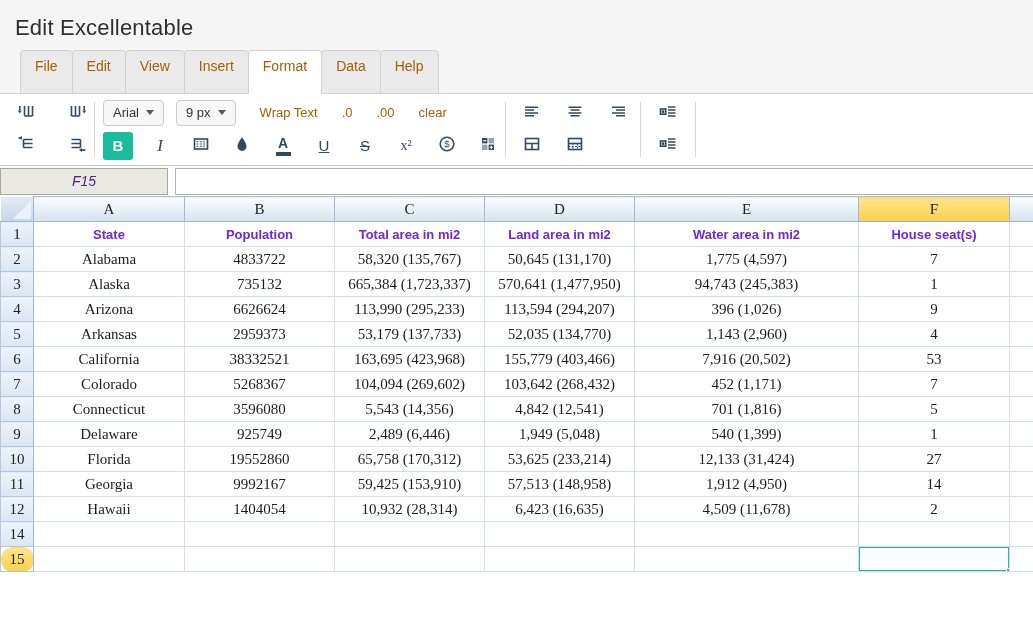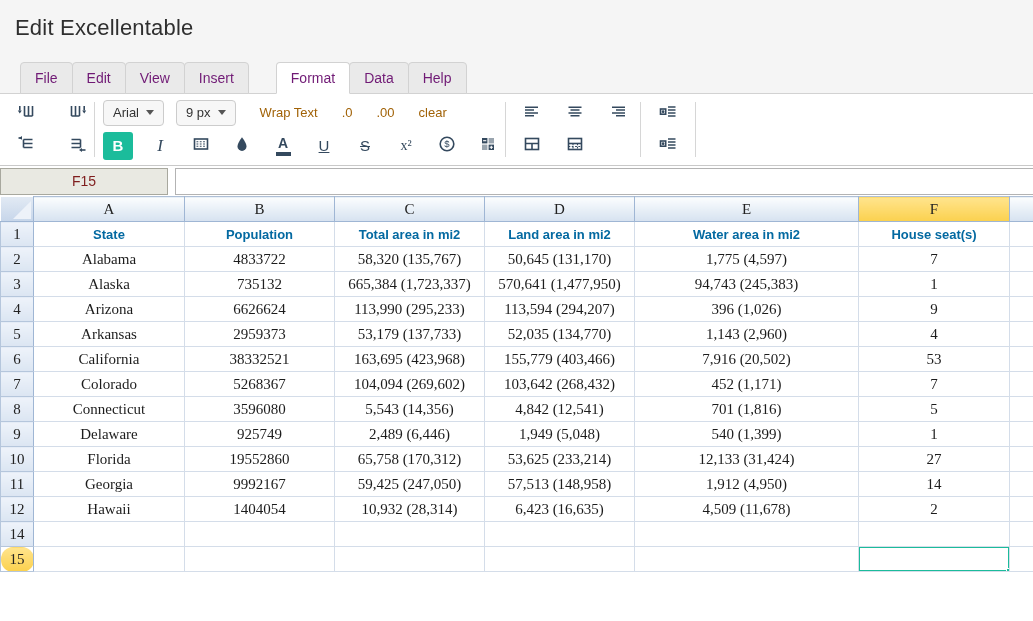--- a/index.html
+++ b/index.html
@@ -6,24 +6,24 @@
   html,body { width:1033px; height:621px; overflow:hidden; background:#fff;
               font-family:"Liberation Sans", sans-serif; }
 
   
   .titlebar { height:60px; background:#f5f5f5; }
   .titlebar h1 { padding:15px 0 0 15px; font-size:22px; font-weight:400; color:#2f2f2f; letter-spacing:.2px; }
 
   
   .tabbar { height:34px; background:#f5f5f5; border-bottom:1px solid #d2d2d2;
             display:flex; align-items:flex-end; padding-left:20px; }
-  .tab { font-size:14px; color:#701a75; background:#eaeaea; border:1px solid #d2d2d2;
-         border-radius:4px 4px 0 0; padding:7px 14px 7px; margin-right:-1px; margin-bottom:-1px;
+  .tab { font-size:14px; color:#a16207; background:#eaeaea; border:1px solid #d2d2d2;
+         border-radius:4px 4px 0 0; padding:7px 14px 19px; margin-right:-1px; margin-bottom:-1px;
          cursor:default; position:relative; }
-  .tab.active { background:#fff; border-bottom-color:#fff; z-index:2;margin-left:28px; }
+  .tab.active { background:#fff; border-bottom-color:#fff; z-index:2; }
 
   
   .toolbar { height:72px; background:#fff; border-bottom:1px solid #c9c9c9;
              display:flex; align-items:stretch; }
   .tb-sep { width:1px; background:#d6d6d6; margin:8px 0; }
   .tb-group { display:flex; flex-direction:column; justify-content:center; gap:6px; }
   .tb-row { display:flex; align-items:center; }
   .g1 { width:94px; padding-left:12px; }
   .g1 .tb-row { gap:24px; }
   .g2 { width:410px; padding-left:8px; }
@@ -54,39 +54,39 @@
   .italic-btn { font-family:"Liberation Serif", serif; font-style:italic; font-size:17px; }
   .u-btn { text-decoration:underline; }
   .s-btn { text-decoration:line-through; }
   .sup-btn { font-size:14px; font-family:"Liberation Serif", serif; }
   .fc { font-weight:bold; font-size:14px; color:#34495e; line-height:1; text-align:center; }
   .fc i { display:block; height:4px; width:15px; background:#34495e; margin-top:2px; }
 
   
   .fxbar { height:30px; background:#fff; display:flex; align-items:center; }
   .cellref { width:168px; height:27px; background:#e9e9e2; border:1px solid #a8a89e;
-             display:flex; align-items:center; justify-content:center; font-size:14px; color:#7f1d1d; }
+             display:flex; align-items:center; justify-content:center; font-size:14px; color:#4c1d95;font-style:italic; }
   .fxinput { flex:1; height:27px; margin-left:7px; border:1px solid #b3b3b3; border-right:none;
              font-size:14px; padding:0 6px; outline:none; }
 
   
   .sheet table { border-collapse:collapse; table-layout:fixed; width:1033px; }
   .sheet td, .sheet th { height:25px; padding:0 2px; overflow:hidden; white-space:nowrap; font-weight:normal; }
   .corner { background:linear-gradient(#e2eaf4,#c7d6ea); border:1px solid #9fb6d4; border-left:none; border-top:none; position:relative; }
   .corner b { position:absolute; right:2px; bottom:2px; width:0; height:0;
               border-bottom:18px solid #edf2f9; border-left:18px solid transparent; }
   .colhead { background:linear-gradient(#fbfdfe,#d6e2f0); border:1px solid #9fb6d4; border-top:1px solid #aebfd6;
              font-family:"Liberation Serif", serif; font-size:15px; color:#222; text-align:center; }
   .colhead.hl { background:linear-gradient(#ffe48d,#fbd14e); }
   .rowhead { background:linear-gradient(#eef3fa,#dbe5f2); border:1px solid #b5c6dc; border-right:1px solid #9fb6d4;
              font-family:"Liberation Serif", serif; font-size:15px; color:#222; text-align:center; }
   .rowhead.hl { background:linear-gradient(#ffe48d,#fbd14e);border-radius:12px; }
   .cell { background:#fff; border:1px solid #d4dde9; text-align:center;
           font-family:"Liberation Serif", serif; font-size:15px; color:#1c1c1c; }
-  .cell.hdr { font-family:"Liberation Sans", sans-serif; font-weight:bold; font-size:13px; color:#0369a1; }
+  .cell.hdr { font-family:"Liberation Sans", sans-serif; font-weight:bold; font-size:13px; color:#6d28d9; }
   .selcell { position:relative; }
   .sel { position:absolute; inset:-1px; border:2px solid var(--sel,#1bbc9b); pointer-events:none; z-index:3; }
   .handle { position:absolute; right:-4px; bottom:-4px; width:6px; height:6px;
             background:var(--sel,#1bbc9b); border:1px solid #fff; }
 </style>
 </head>
 <body>
 
 <div class="titlebar">
   <h1>Edit Excellentable</h1>
@@ -381,21 +381,21 @@
           <td class="cell">65,758 (170,312)</td>
           <td class="cell">53,625 (233,214)</td>
           <td class="cell">12,133 (31,424)</td>
           <td class="cell">27</td>
           <td class="cell"></td>
         </tr>
         <tr>
           <th class="rowhead">11</th>
           <td class="cell">Georgia</td>
           <td class="cell">9992167</td>
-          <td class="cell">59,425 (247,050)</td>
+          <td class="cell">59,425 (153,910)</td>
           <td class="cell">57,513 (148,958)</td>
           <td class="cell">1,912 (4,950)</td>
           <td class="cell">14</td>
           <td class="cell"></td>
         </tr>
         <tr>
           <th class="rowhead">12</th>
           <td class="cell">Hawaii</td>
           <td class="cell">1404054</td>
           <td class="cell">10,932 (28,314)</td>

